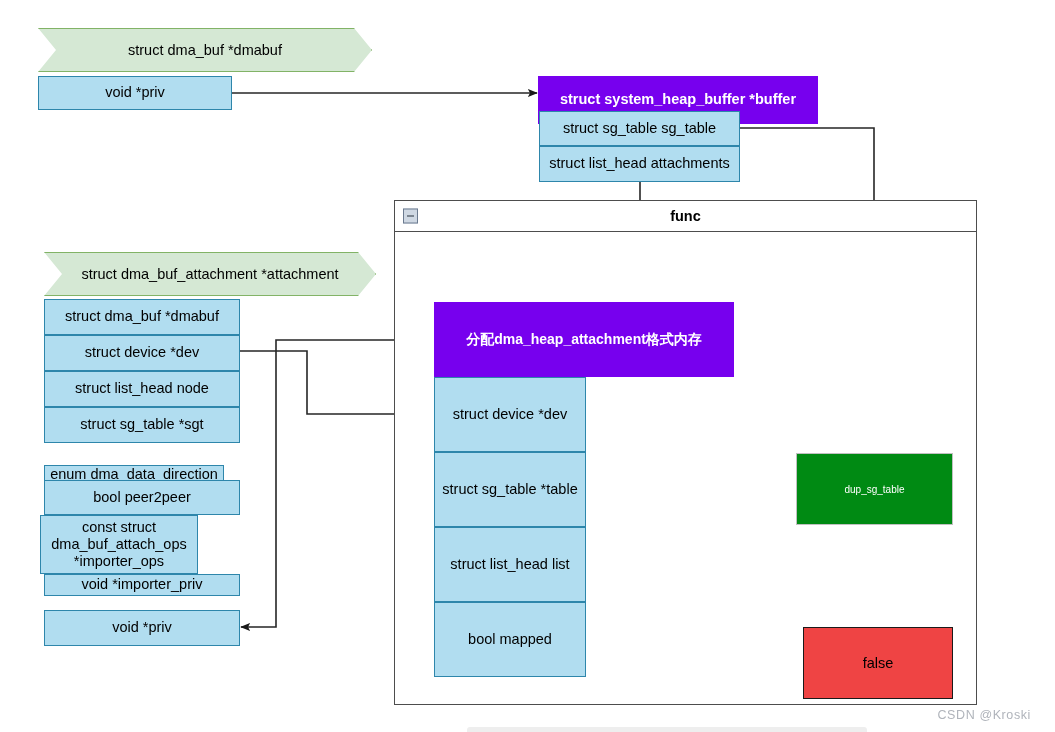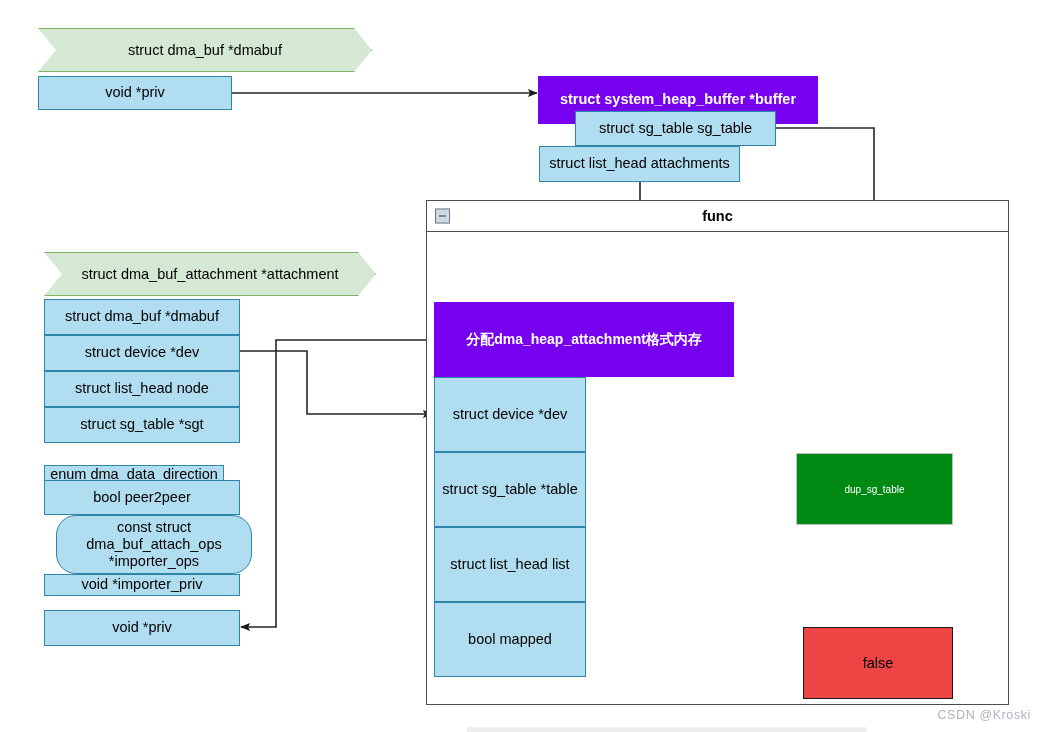--- a/index.html
+++ b/index.html
@@ -163,42 +163,42 @@
       <path d="M640,181 L640,564 L592,564"></path>
 
       <path d="M803,639 L592,639"></path>
 
       <path d="M240,351 L307,351 L307,414 L432,414"></path>
 
       <path d="M432,340 L276,340 L276,627 L241,627"></path>
     </g>
   </svg>
 
-  <div class="abs container-frame" style="left:394px; top:200px; width:583px; height:505px;margin-left:32px;">
+  <div class="abs container-frame" style="left:394px; top:200px; width:583px; height:505px;">
     <div class="container-titlebar" style="height:30px;">
       <span class="collapse-btn"></span>
       <span>func</span>
     </div>
   </div>
 
   <div class="abs chevron" style="left:38px; top:28px; width:334px; height:44px;">struct dma_buf *dmabuf</div>
   <div class="abs bluebox" style="left:38px; top:76px; width:194px; height:34px;">void *priv</div>
 
   <div class="abs purplebox" style="left:538px; top:76px; width:280px; height:48px;">struct system_heap_buffer *buffer</div>
-  <div class="abs bluebox" style="left:539px; top:111px; width:201px; height:35px;margin-left:36px;">struct sg_table sg_table</div>
+  <div class="abs bluebox" style="left:539px; top:111px; width:201px; height:35px;">struct sg_table sg_table</div>
   <div class="abs bluebox" style="left:539px; top:146px; width:201px; height:36px;">struct list_head attachments</div>
 
   <div class="abs chevron" style="left:44px; top:252px; width:332px; height:44px;">struct dma_buf_attachment *attachment</div>
   <div class="abs bluebox" style="left:44px; top:299px; width:196px; height:36px;">struct dma_buf *dmabuf</div>
   <div class="abs bluebox" style="left:44px; top:335px; width:196px; height:36px;">struct device *dev</div>
   <div class="abs bluebox" style="left:44px; top:371px; width:196px; height:36px;">struct list_head node</div>
   <div class="abs bluebox" style="left:44px; top:407px; width:196px; height:36px;">struct sg_table *sgt</div>
   <div class="abs bluebox" style="left:44px; top:465px; width:180px; height:37px;">enum dma_data_direction dir</div>
   <div class="abs bluebox" style="left:44px; top:480px; width:196px; height:35px;">bool peer2peer</div>
-  <div class="abs bluebox" style="left:56px; top:515px; width:196px; height:59px;border-radius:20px;">const struct dma_buf_attach_ops *importer_ops</div>
+  <div class="abs bluebox" style="left:40px; top:515px; width:158px; height:59px;">const struct dma_buf_attach_ops *importer_ops</div>
   <div class="abs bluebox" style="left:44px; top:574px; width:196px; height:22px;">void *importer_priv</div>
   <div class="abs bluebox" style="left:44px; top:610px; width:196px; height:36px;">void *priv</div>
 
   <div class="abs purplebox plain" style="left:434px; top:302px; width:300px; height:75px;">分配dma_heap_attachment格式内存</div>
   <div class="abs bluebox" style="left:434px; top:377px; width:152px; height:75px;">struct device *dev</div>
   <div class="abs bluebox" style="left:434px; top:452px; width:152px; height:75px;">struct sg_table *table</div>
   <div class="abs bluebox" style="left:434px; top:527px; width:152px; height:75px;">struct list_head list</div>
   <div class="abs bluebox" style="left:434px; top:602px; width:152px; height:75px;">bool mapped</div>
 
   <div class="abs greenbox" style="left:796px; top:453px; width:157px; height:72px;">dup_sg_table</div>

